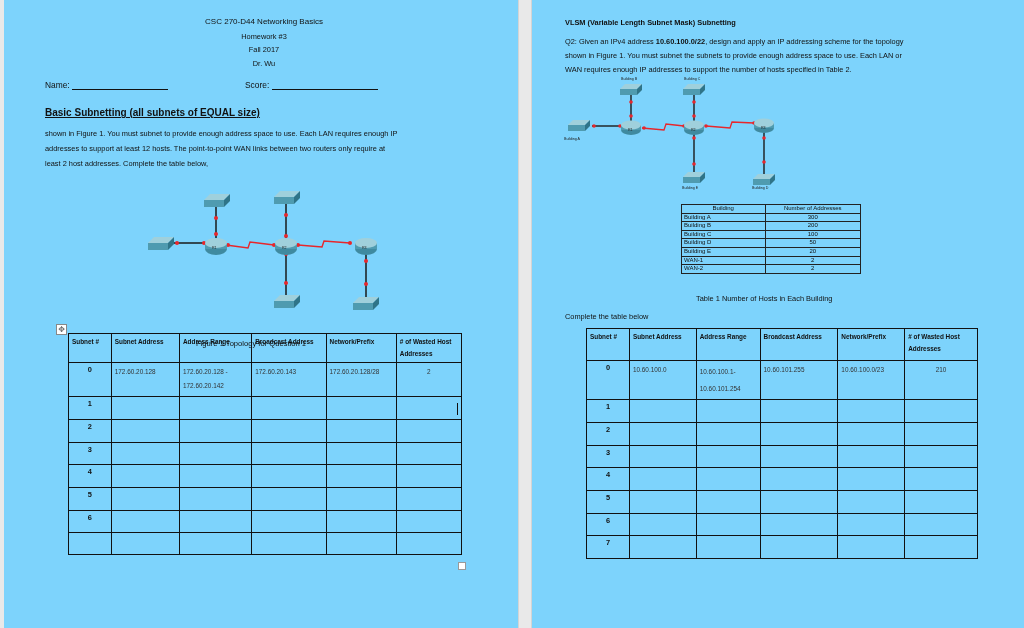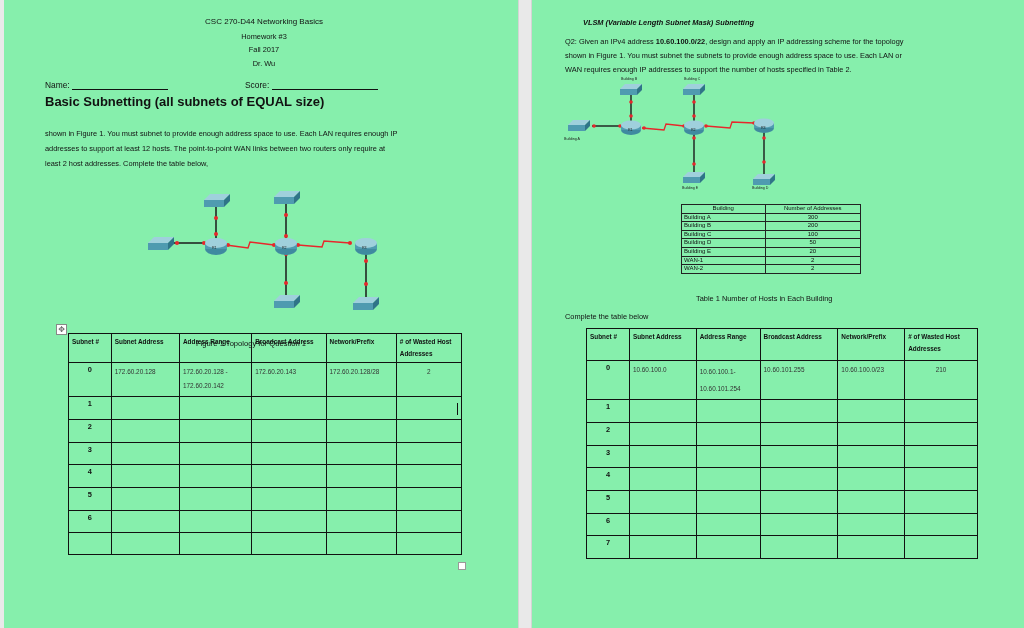--- a/index.html
+++ b/index.html
@@ -1,18 +1,18 @@
 <!DOCTYPE html>
 <html><head>
 <meta charset="utf-8">
 <style>
   html, body { margin:0; padding:0; }
   body { width:1024px; height:628px; background:#e9e9e9; position:relative; overflow:hidden;
          font-family:"Liberation Sans", sans-serif; color:#111; }
-  .page { position:absolute; top:0; height:628px; background:#86efac; }
+  .page { position:absolute; top:0; height:628px; background:#7dd3fc; }
   #page1 { left:4px; width:514px; border-right:1px solid #d4d4d4; }
   #page2 { left:531px; width:493px; border-left:1px solid #d4d4d4; }
   .abs { position:absolute; }
   .hdr { font-size:8px; text-align:center; width:200px; }
   .t-body { font-size:7.4px; line-height:15px; }
   .bold { font-weight:bold; }
   .uline { display:inline-block; border-bottom:1px solid #111; height:9px; vertical-align:bottom; }
   .fig-cap { font-size:7.6px;margin-top:28px; }
   table.grid { border-collapse:collapse; position:absolute; font-size:6.4px; }
   table.grid td, table.grid th { border:1px solid #111; vertical-align:top; padding:2px 3px; }
@@ -40,21 +40,21 @@
 
   <div class="abs" style="left:41px;top:80px;font-size:8.4px;">
     <span>Name:</span>
     <span class="uline" style="width:96px;"></span>
   </div>
   <div class="abs" style="left:241px;top:80px;font-size:8.4px;">
     <span>Score:</span>
     <span class="uline" style="width:106px;"></span>
   </div>
 
-  <div class="abs bold" style="left:41px;top:94px;font-size:13px;">Basic Subnetting (all subnets of EQUAL size)</div>
+  <div class="abs bold" style="left:41px;top:107px;font-size:10px;text-decoration:underline;">Basic Subnetting (all subnets of EQUAL size)</div>
 
   <div class="abs t-body" style="left:41px;top:126px;width:460px;">
     <div>shown in Figure 1. You must subnet to provide enough address space to use. Each LAN requires enough IP</div>
     <div>addresses to support at least 12 hosts. The point-to-point WAN links between two routers only require at</div>
     <div>least 2 host addresses. Complete the table below,</div>
   </div>
 
   <svg class="abs" style="left:136px;top:190px;" width="260" height="120" viewBox="0 0 260 120">
     <defs>
       <g id="sw">
@@ -198,21 +198,21 @@
         </tr>
   </tbody>
     </table>
 
   <div class="cursor-bar" style="left:453px;top:403px;height:12px;"></div>
   <div class="resize-handle" style="left:454px;top:562px;"></div>
 </div>
 
 <div class="page" id="page2">
 
-  <div class="abs bold" style="left:51px;top:18px;font-size:7.4px;font-style:italic;">VLSM (Variable Length Subnet Mask) Subnetting</div>
+  <div class="abs bold" style="left:33px;top:18px;font-size:7.4px;">VLSM (Variable Length Subnet Mask) Subnetting</div>
 
   <div class="abs t-body" style="left:33px;top:35px;width:460px;line-height:14px;">
     <div><span>Q2: Given an IPv4 address </span><span class="bold">10.60.100.0/22</span><span>, design and apply an IP addressing scheme for the topology</span></div>
     <div>shown in Figure 1. You must subnet the subnets to provide enough address space to use. Each LAN or</div>
     <div>WAN requires enough IP addresses to support the number of hosts specified in Table 2.</div>
   </div>
 
   <svg class="abs" style="left:32px;top:80px;" width="220" height="110" viewBox="0 0 220 110">
     <defs>
       <g id="sw2">

